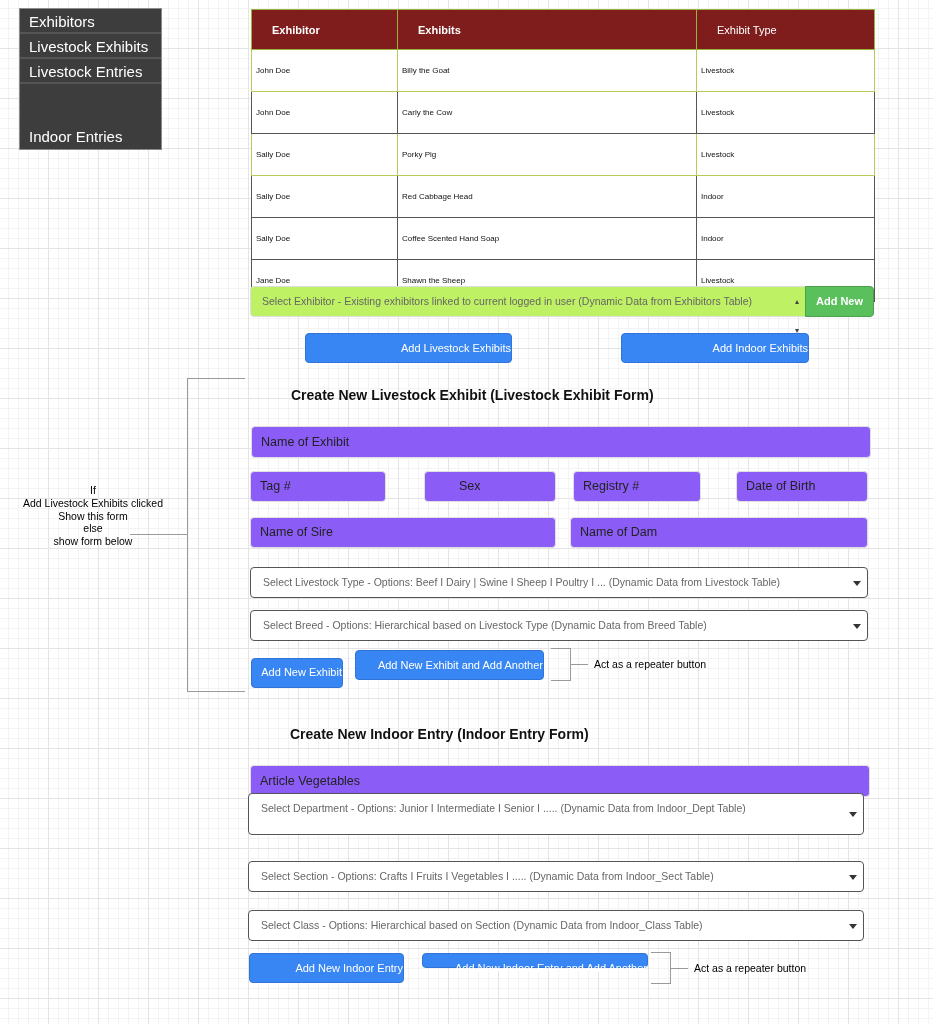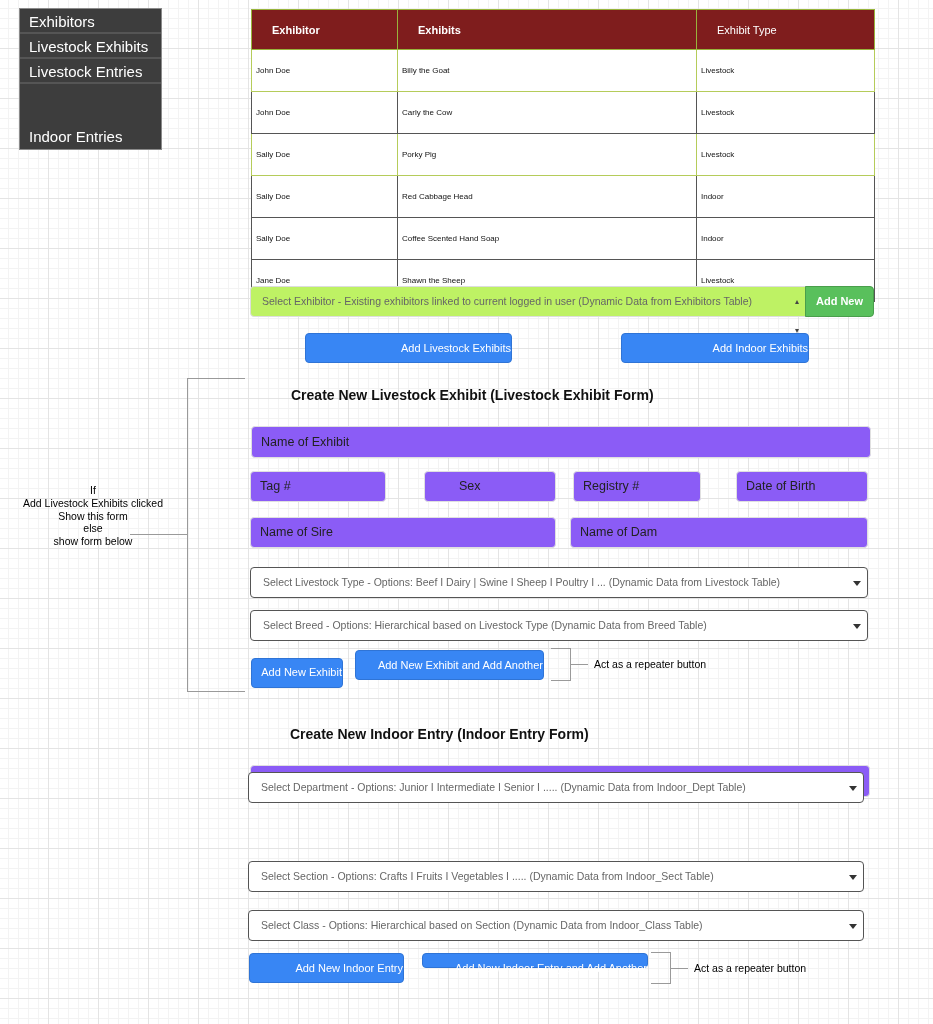--- a/index.html
+++ b/index.html
@@ -180,21 +180,21 @@
 <div class="line" style="left:551px;top:648px;width:20px;height:1px;"></div>
 <div class="line" style="left:570px;top:648px;width:1px;height:33px;"></div>
 <div class="line" style="left:551px;top:680px;width:20px;height:1px;"></div>
 <div class="line" style="left:571px;top:664px;width:17px;height:1px;"></div>
 <div class="abs annotation" style="left:594px;top:658px;">Act as a repeater button</div>
 
 <div class="abs form-title" style="left:251px;top:726px;">Create New Indoor Entry (Indoor Entry Form)</div>
 
 <div class="text-input" style="left:250px;top:765px;width:620px;height:32px;line-height:30px;">Article Vegetables</div>
 
-<div class="select-box" style="left:248px;top:772px;width:616px;height:31px;line-height:29px;">
+<div class="select-box" style="left:248px;top:793px;width:616px;height:42px;line-height:29px;">
   <span>Select Department - Options: Junior I Intermediate I Senior I ..... (Dynamic Data from Indoor_Dept Table)</span>
   <span class="caret"></span>
 </div>
 <div class="select-box" style="left:248px;top:861px;width:616px;height:31px;line-height:29px;">
   <span>Select Section - Options: Crafts I Fruits I Vegetables I ..... (Dynamic Data from Indoor_Sect Table)</span>
   <span class="caret"></span>
 </div>
 <div class="select-box" style="left:248px;top:910px;width:616px;height:31px;line-height:29px;">
   <span>Select Class - Options: Hierarchical based on Section (Dynamic Data from Indoor_Class Table)</span>
   <span class="caret"></span>

